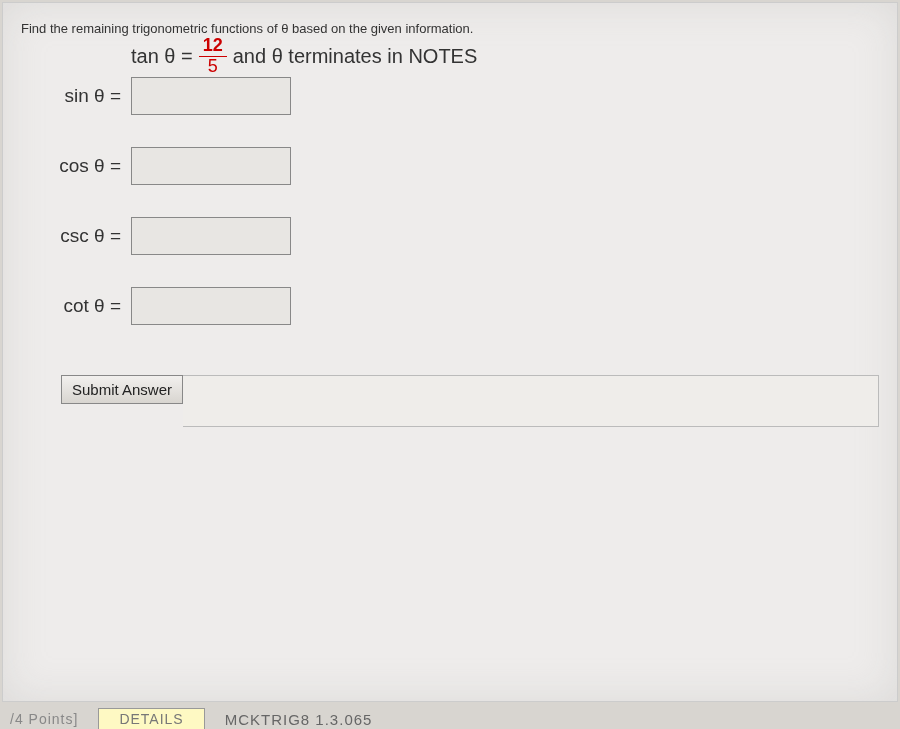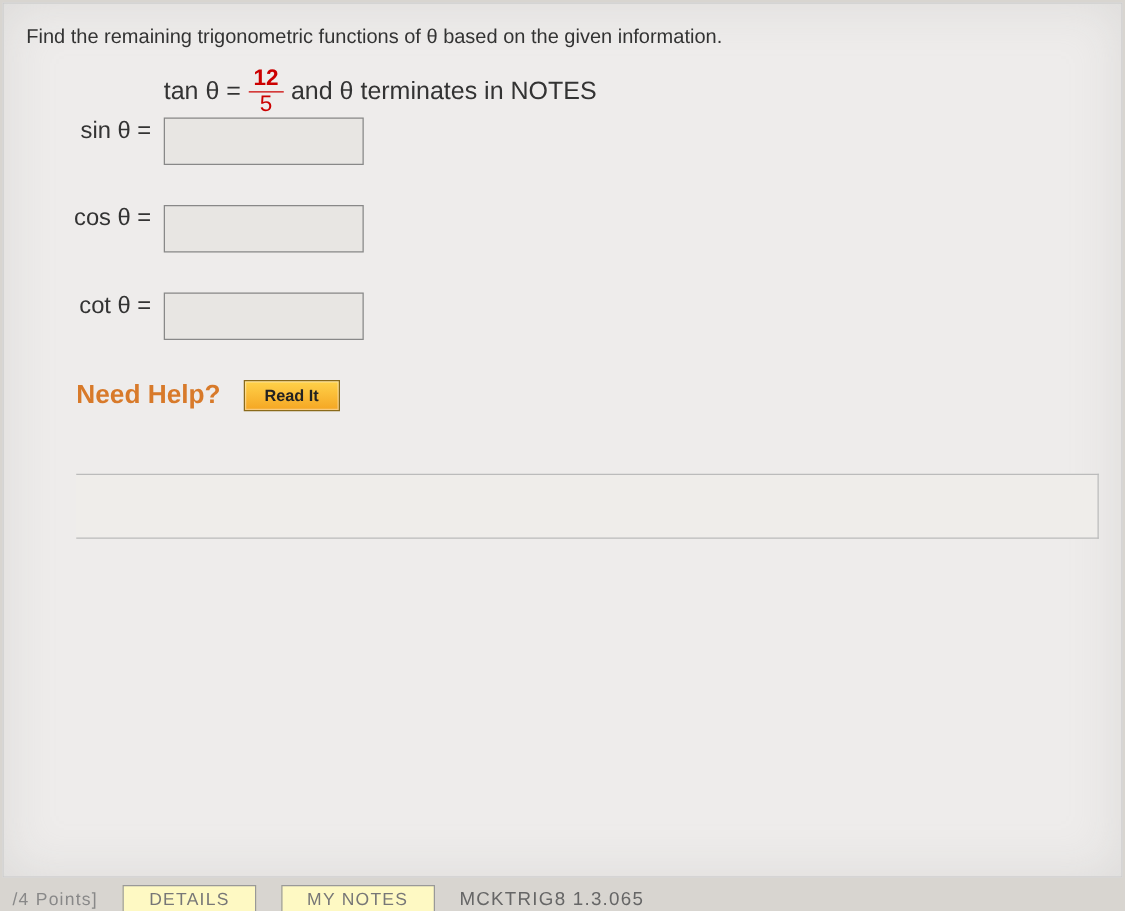--- a/index.html
+++ b/index.html
@@ -16,23 +16,23 @@
     background: #eeeceb;
     border: 1px solid #ccc;
     margin: 2px 2px 0 2px;
     padding: 18px 18px 0 18px;
     box-sizing: border-box;
     height: 700px;
     position: relative;
     box-shadow: inset 0 0 40px rgba(180,180,175,0.3);
   }
   .question-text {
-    font-size: 16px;
+    font-size: 13px;
     color: #333;
-    margin-bottom: 14px;
+    margin-bottom: 0;
   }
   .given-row {
     display: flex;
     align-items: center;
     font-size: 20px;
     color: #333;
     margin-left: 110px;
   }
   .fraction {
     display: inline-flex;
@@ -40,20 +40,21 @@
     align-items: center;
     color: #c00;
     font-size: 18px;
     margin: 0 6px;
     line-height: 1.1;
   }
   .fraction .num { border-bottom: 1.5px solid #c00; padding: 0 4px; font-weight: bold; }
   .fraction .den { padding: 0 4px; }
   .answer-row {
     display: flex;
+    align-items: center;
     margin-bottom: 32px;
   }
   .answer-label {
     width: 100px;
     text-align: right;
     font-size: 19px;
     color: #333;
     padding-right: 10px;
   }
   .answer-input {
@@ -149,32 +150,32 @@
 
   <div class="answer-row">
     <div class="answer-label">sin θ =</div>
     <input type="text" class="answer-input" style="">
   </div>
   <div class="answer-row">
     <div class="answer-label">cos θ =</div>
     <input type="text" class="answer-input" style="">
   </div>
   <div class="answer-row">
+    <div class="answer-label">csc θ =</div>
+    <input type="text" class="answer-input" style="">
+  </div>
+  <div class="answer-row">
     <div class="answer-label">cot θ =</div>
     <input type="text" class="answer-input" style="">
   </div>
 
-  <div class="help-row">
-    <span class="need-help">Need Help?</span>
-    <button class="read-it">Read It</button>
-  </div>
 
   <div class="submit-area">
+    <button class="submit-btn">Submit Answer</button>
     <div class="submit-box"></div>
   </div>
 </div>
 
 <div class="bottom-strip">
   <span class="points">/4 Points]</span>
   <span class="ghost-btn">DETAILS</span>
-  <span class="ghost-btn">MY NOTES</span>
   <span>MCKTRIG8 1.3.065</span>
 </div>
 
 </body></html>

